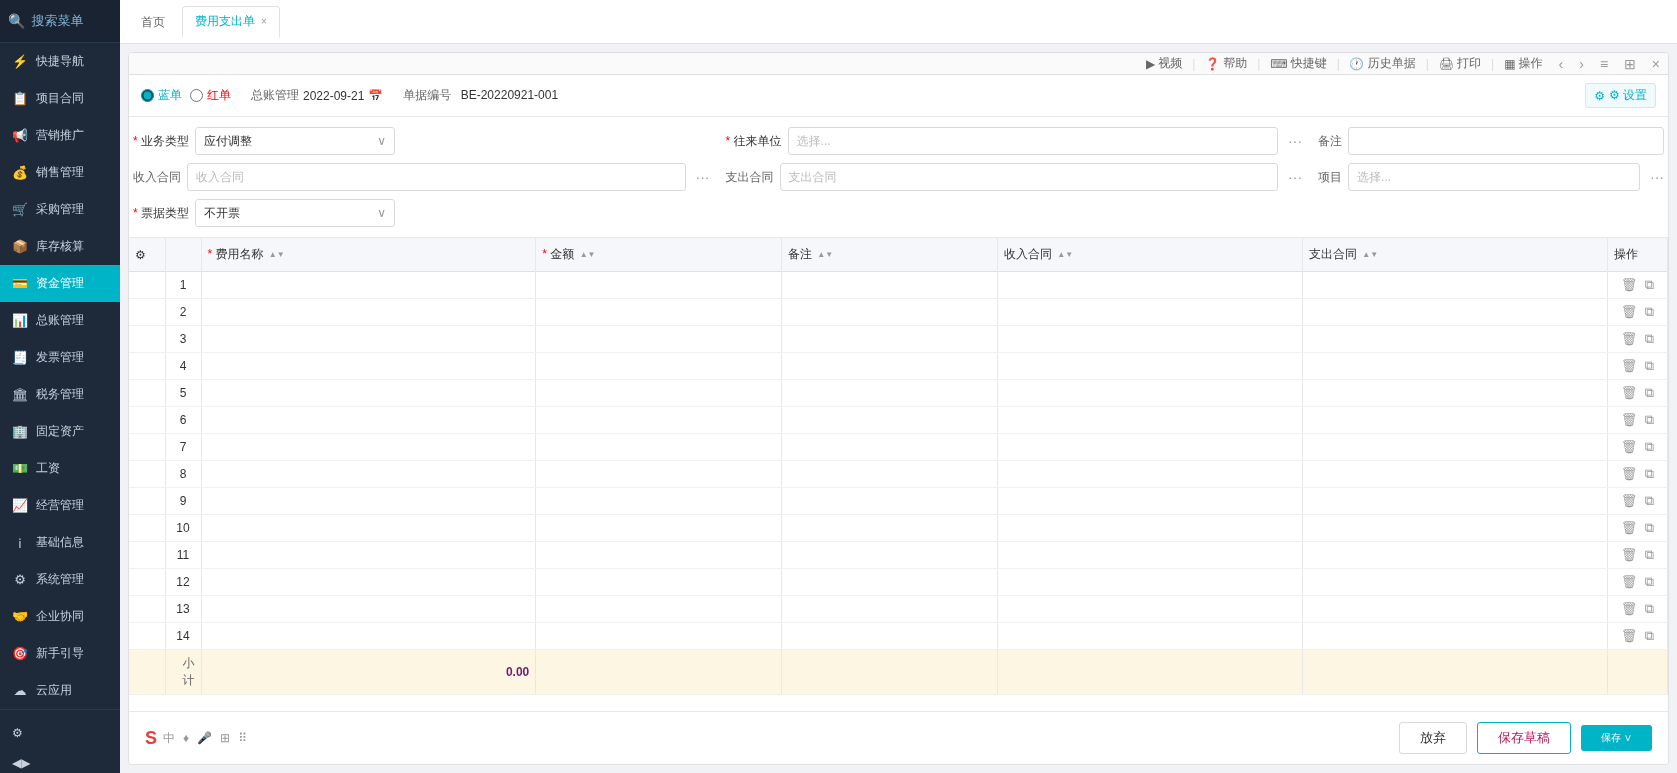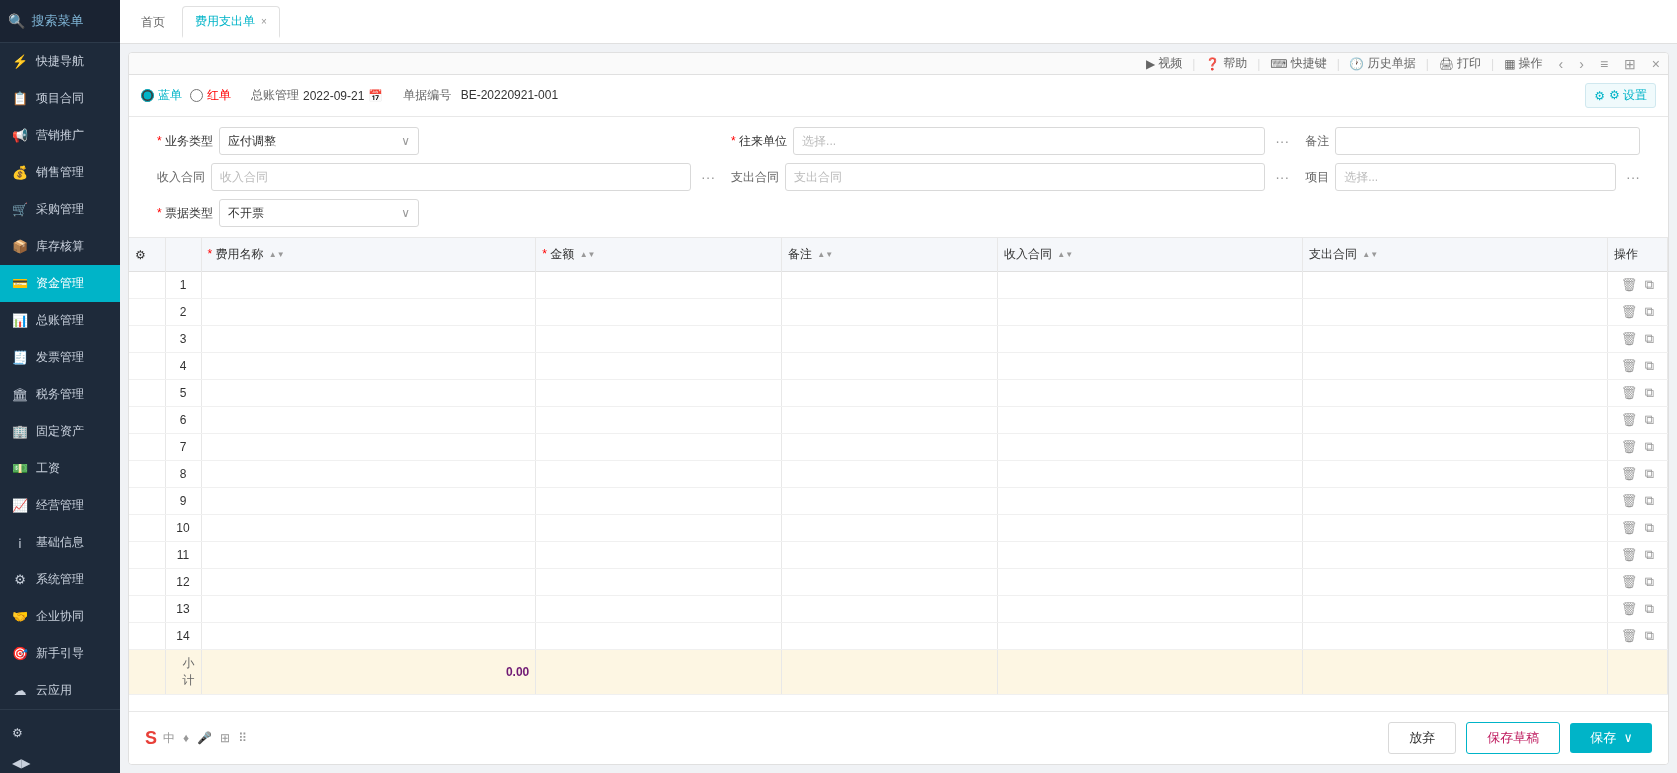--- a/index.html
+++ b/index.html
@@ -31,21 +31,21 @@
     .radio-item { display: flex; align-items: center; gap: 4px; cursor: pointer; font-size: 12px; }
     .date-field { display: flex; align-items: center; gap: 4px; font-size: 12px; color: #333; }
     .date-label { color: #666; }
     .date-icon { color: #999; cursor: pointer; }
     .doc-num { font-size: 12px; color: #333; }
     .header-action { display: flex; align-items: center; gap: 3px; font-size: 12px; color: #666; cursor: pointer; }
     .window-close { color: #999; cursor: pointer; font-size: 16px; }
     .settings-btn { display: flex; align-items: center; gap: 4px; font-size: 12px; color: #00b4c8; cursor: pointer; border: 1px solid #d0e8ef; border-radius: 3px; padding: 3px 8px; background: #f0fafc; }
 
     
-    .form-area { padding: 10px 28px; border-bottom: 1px solid #e8e8e8; background: #fff; }
+    .form-area { padding: 10px 4px; border-bottom: 1px solid #e8e8e8; background: #fff; }
     .form-row { display: flex; align-items: center; gap: 16px; margin-bottom: 8px; }
     .form-field { display: flex; align-items: center; gap: 6px; flex: 1; }
     .form-label { color: #333; font-size: 12px; white-space: nowrap; }
     .form-select { border: 1px solid #d9d9d9; border-radius: 3px; padding: 4px 8px; font-size: 12px; color: #333; background: #fff; flex: 1; display: flex; align-items: center; justify-content: space-between; cursor: pointer; min-width: 140px; height: 28px; }
     .form-select-arrow { color: #999; }
     .form-input-like { border: 1px solid #d9d9d9; border-radius: 3px; padding: 4px 8px; font-size: 12px; color: #bbb; background: #fff; flex: 1; height: 28px; display: flex; align-items: center; }
     .form-dots { color: #999; font-size: 14px; cursor: pointer; margin-left: 4px; }
     .form-plain-label { color: #666; font-size: 12px; white-space: nowrap; }
 
     
@@ -63,21 +63,21 @@
     .copy-icon { color: #999; cursor: pointer; font-size: 13px; }
     .th-gear { width: 36px; text-align: center; }
 
     
     .footer { background: #fff; border-top: 1px solid #e8e8e8; padding: 10px 16px; display: flex; align-items: center; justify-content: space-between; }
     .footer-brand { display: flex; align-items: center; gap: 6px; }
     .brand-icons { display: flex; align-items: center; gap: 8px; }
     .footer-actions { display: flex; align-items: center; gap: 10px; }
     .btn-discard { border: 1px solid #d9d9d9; background: #fff; color: #333; padding: 6px 20px; border-radius: 3px; cursor: pointer; font-size: 13px; }
     .btn-save-draft { border: 1px solid #00b4c8; background: #fff; color: #be185d; padding: 6px 20px; border-radius: 3px; cursor: pointer; font-size: 13px; }
-    .btn-save { background: #00b4c8; color: #fff; border: none; padding: 6px 20px; border-radius: 3px; cursor: pointer; font-size: 13px; display: flex; align-items: center; gap: 4px; font-family: Liberation Mono, monospace; }
+    .btn-save { background: #00b4c8; color: #fff; border: none; padding: 6px 20px; border-radius: 3px; cursor: pointer; font-size: 10px; display: flex; align-items: center; gap: 4px; }
 
     
     ::-webkit-scrollbar { width: 6px; height: 6px; }
     ::-webkit-scrollbar-track { background: #f0f0f0; }
     ::-webkit-scrollbar-thumb { background: #ccc; border-radius: 3px; }
 
     .window-top-bar { display: flex; align-items: center; justify-content: flex-end; padding: 2px 8px; border-bottom: 1px solid #e0e0e0; background: #fafafa; }
     .wintop-btn { color: #999; cursor: pointer; font-size: 14px; margin-left: 6px; }
   </style>
 </head>

